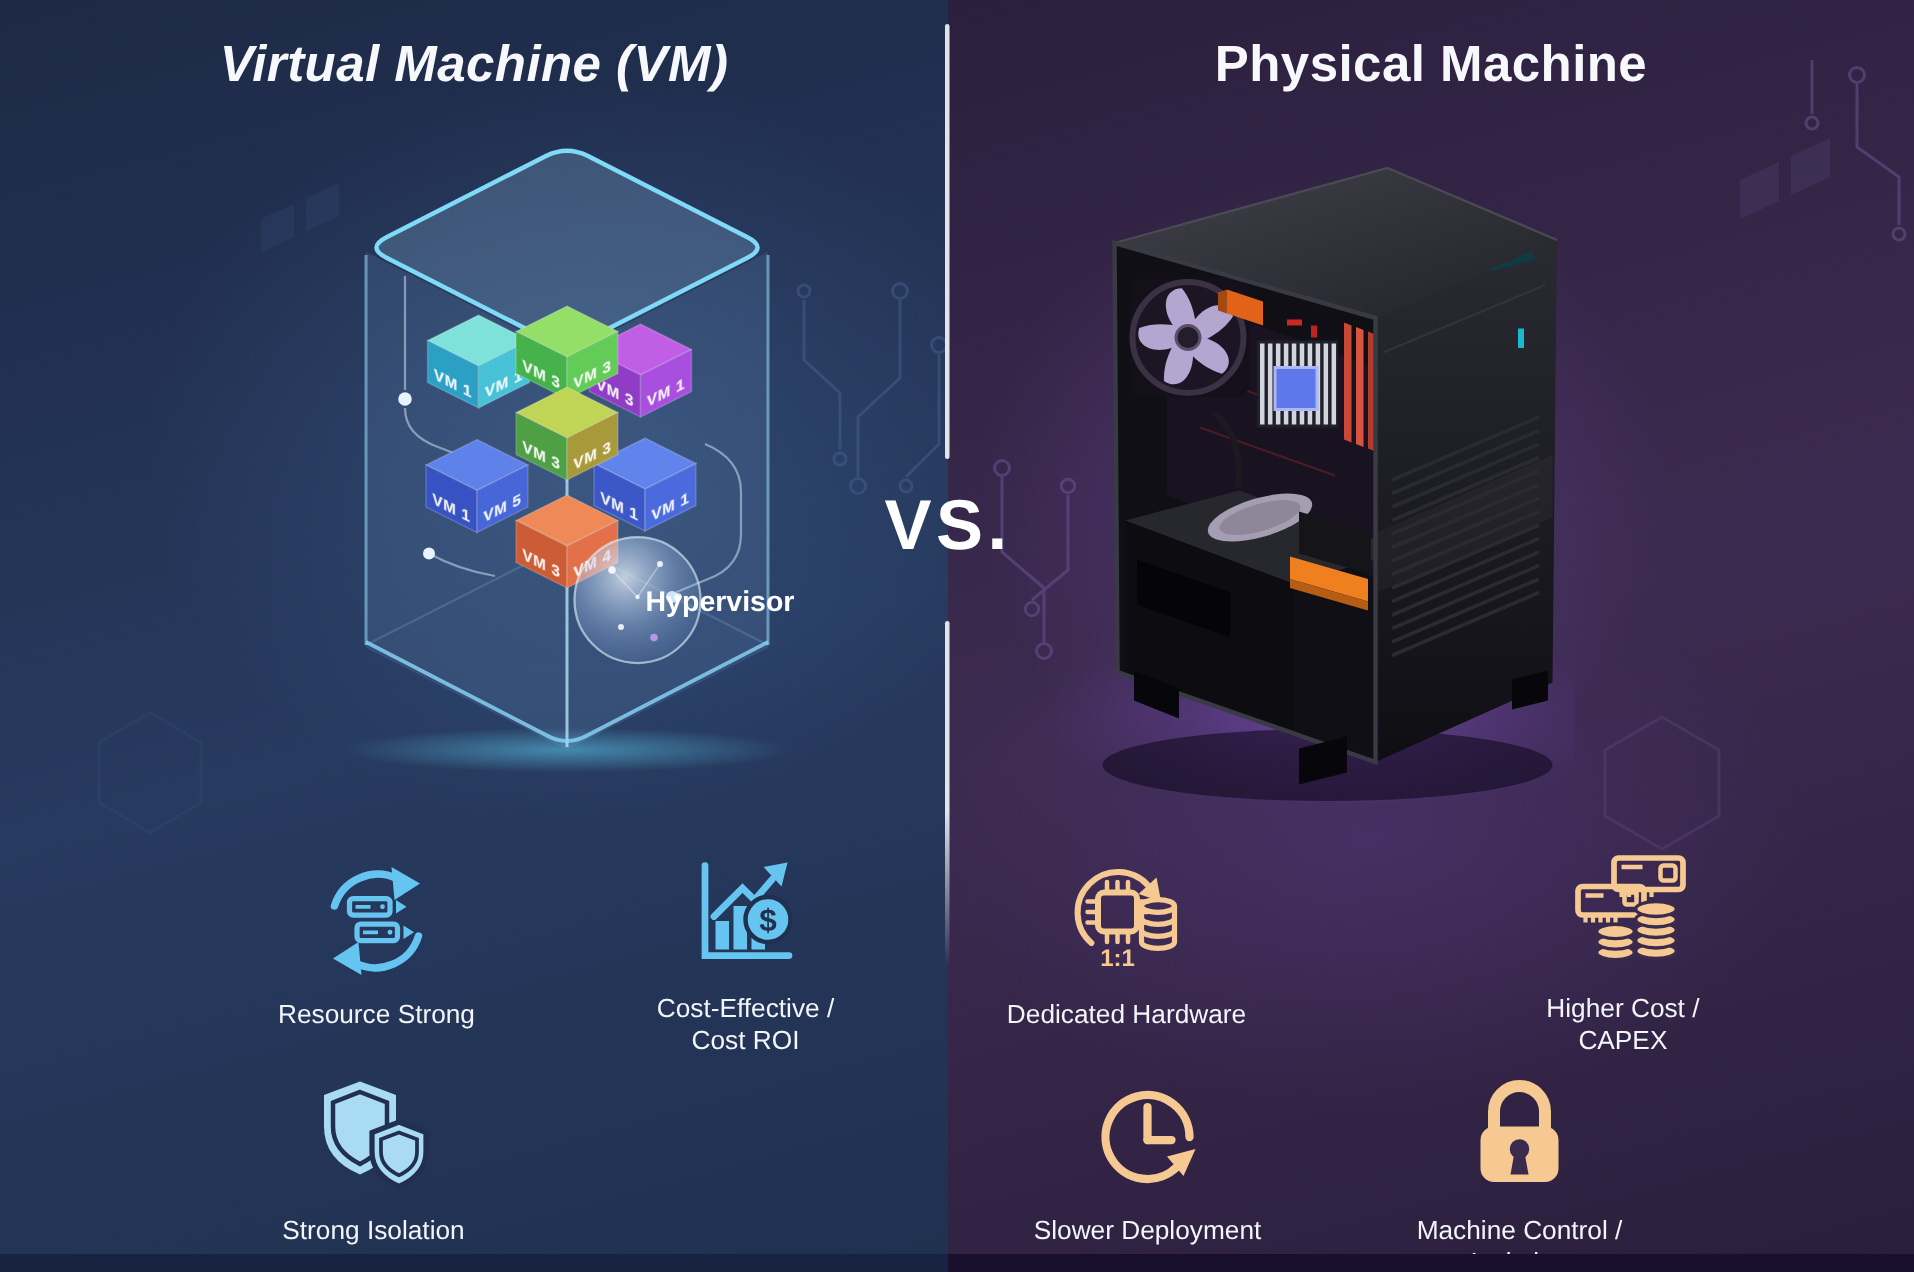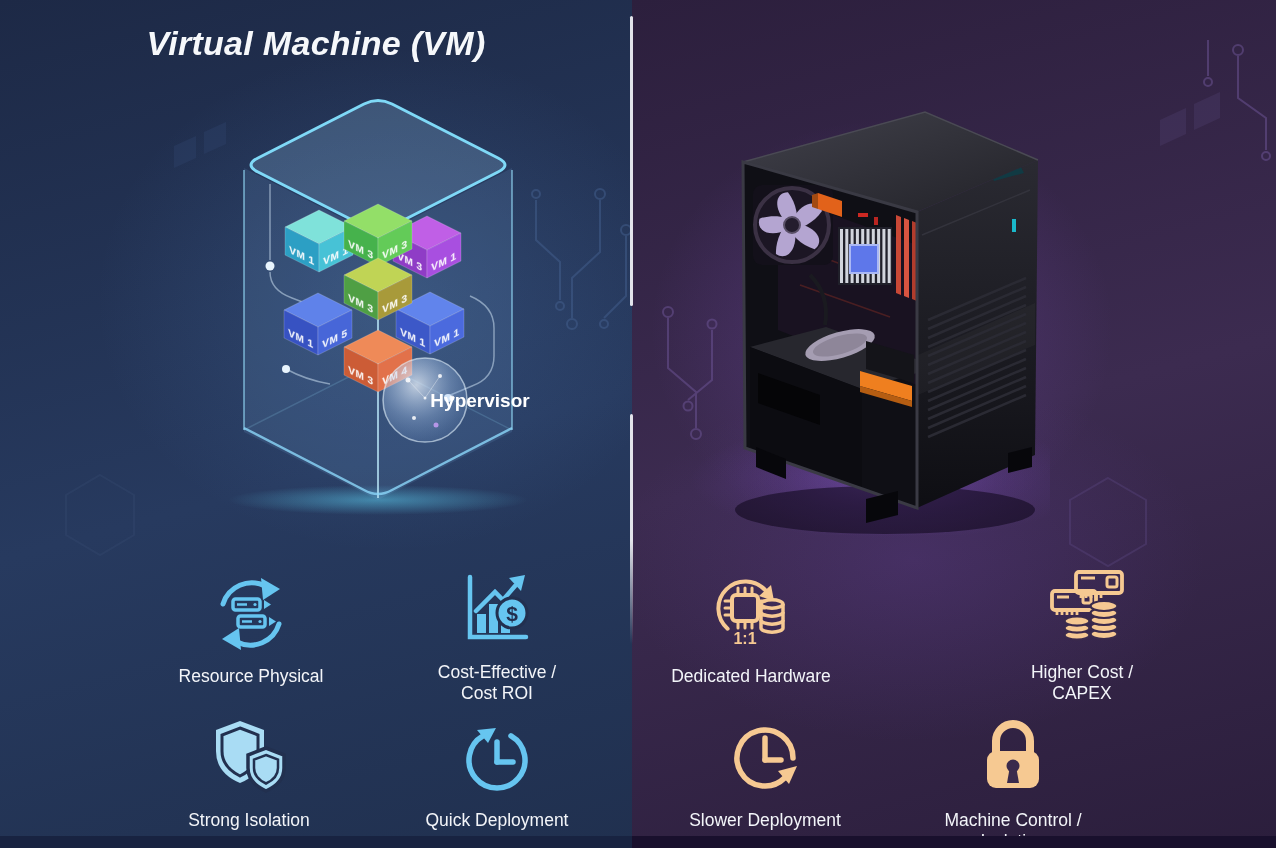--- a/index.html
+++ b/index.html
@@ -286,43 +286,45 @@
       </g>
     </g>
     <path d="M 53,67 L 227,117 L 227,413 L 55,353 Z" fill="none" stroke="#3a3a44" stroke-width="3"></path>
 
     <polygon points="66,352 96,364 96,384 66,372" fill="#07070b"></polygon>
     <polygon points="176,404 208,396 208,420 176,428" fill="#07070b"></polygon>
     <polygon points="318,358 342,352 342,372 318,378" fill="#07070b"></polygon>
   </svg>
 
   <h1 class="title title-left">Virtual Machine (VM)</h1>
+  <h1 class="title title-right">Physical Machine</h1>
   <div class="divider divider-top"></div>
   <div class="divider divider-bottom"></div>
+  <div class="vs">VS.</div>
 
   <div class="feature" style="left:131px;top:568px;">
     <svg class="ficon" viewBox="0 0 92 92">
       <g stroke="#66c5f0" stroke-width="5" fill="none" stroke-linecap="round">
         <path d="M 18,36 A 30,30 0 0 1 60,18"></path>
         <path d="M 74,56 A 30,30 0 0 1 32,74"></path>
       </g>
       <polygon points="56,10 75,21 58,32" fill="#66c5f0"></polygon>
       <polygon points="36,82 17,71 34,60" fill="#66c5f0"></polygon>
       <g stroke="#66c5f0" stroke-width="3.5" fill="none">
         <rect x="28" y="31" width="27" height="11" rx="2.5"></rect>
         <rect x="33" y="48" width="27" height="11" rx="2.5"></rect>
       </g>
       <path d="M 32,36.5 h 10 M 37,53.5 h 10" stroke="#66c5f0" stroke-width="2.5"></path>
       <circle cx="50" cy="36.5" r="1.6" fill="#66c5f0"></circle>
       <circle cx="55" cy="53.5" r="1.6" fill="#66c5f0"></circle>
       <polygon points="59,32 66,36.5 59,41" fill="#66c5f0"></polygon>
       <polygon points="64,49 71,53.5 64,58" fill="#66c5f0"></polygon>
     </svg>
     <div class="flabel">
-      <span>Resource Physical</span>
+      <span>Resource Strong</span>
       <span></span>
     </div>
   </div>
 
   <div class="feature" style="left:377px;top:564px;">
     <svg class="ficon" viewBox="0 0 92 92">
       <path d="M 19,13 V 73 H 75" stroke="#66c5f0" stroke-width="4.5" fill="none" stroke-linecap="round"></path>
       <rect x="26" y="50" width="9" height="19" fill="#66c5f0"></rect>
       <rect x="38" y="40" width="9" height="29" fill="#66c5f0"></rect>
       <rect x="50" y="47" width="9" height="22" fill="#66c5f0"></rect>
@@ -343,34 +345,20 @@
       <path d="M 37,16 L 55,23 V 39 Q 55,55 37,64 Q 19,55 19,39 V 23 Z" fill="none" stroke="#22304f" stroke-width="3"></path>
       <path d="M 63,36 L 81,43 V 56 Q 81,71 63,79 Q 45,71 45,56 V 43 Z" fill="#a9dcf4" stroke="#22304f" stroke-width="3.5"></path>
       <path d="M 63,43 L 75,47.5 V 56 Q 75,66 63,71.5 Q 51,66 51,56 V 47.5 Z" fill="none" stroke="#22304f" stroke-width="2.5"></path>
     </svg>
     <div class="flabel">
       <span>Strong Isolation</span>
       <span></span>
     </div>
   </div>
 
-  <div class="feature" style="left:377px;top:712px;">
-    <svg class="ficon" viewBox="0 0 92 92">
-      <g stroke="#66c5f0" stroke-width="5.5" fill="none" stroke-linecap="round">
-        <path d="M 60,23.8 A 28,28 0 1 1 32,23.8"></path>
-        <path d="M 46,50 V 30"></path>
-        <path d="M 46,50 H 62"></path>
-      </g>
-      <polygon points="45,16 37,31 26,18" fill="#66c5f0"></polygon>
-    </svg>
-    <div class="flabel">
-      <span>Quick Deployment</span>
-      <span></span>
-    </div>
-  </div>
 
   <div class="feature" style="left:631px;top:568px;">
     <svg class="ficon" viewBox="0 0 92 92">
       <path d="M 22.6,60.7 A 27,27 0 1 1 60.7,22.6" stroke="#f6c992" stroke-width="4" fill="none" stroke-linecap="round"></path>
       <polygon points="69,33 66,17 54,28" fill="#f6c992"></polygon>
       <rect x="27" y="27" width="26" height="26" rx="4" stroke="#f6c992" stroke-width="4" fill="none"></rect>
       <g stroke="#f6c992" stroke-width="3" stroke-linecap="round">
         <path d="M 33,20 V 27 M 40,20 V 27 M 47,20 V 27"></path>
         <path d="M 33,53 V 60 M 40,53 V 60 M 47,53 V 60"></path>
         <path d="M 20,33 H 27 M 20,40 H 27 M 20,47 H 27"></path>

